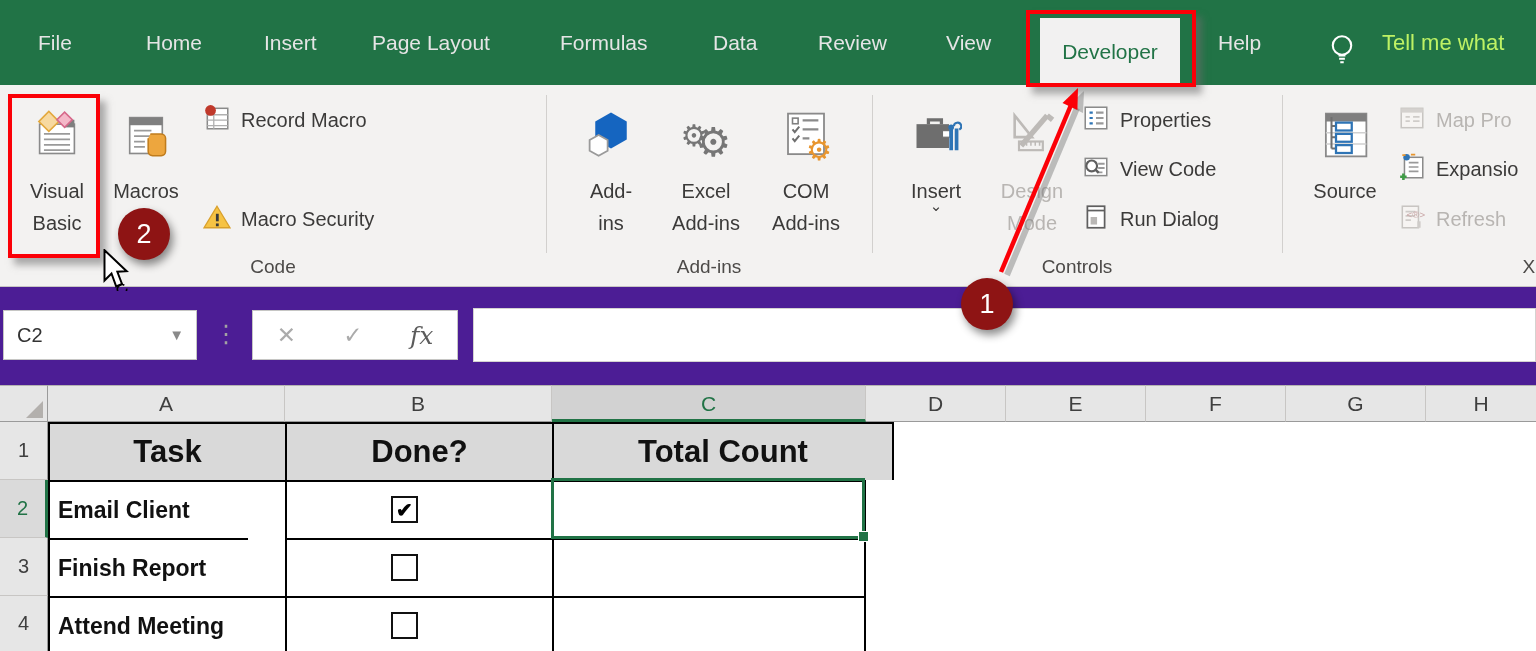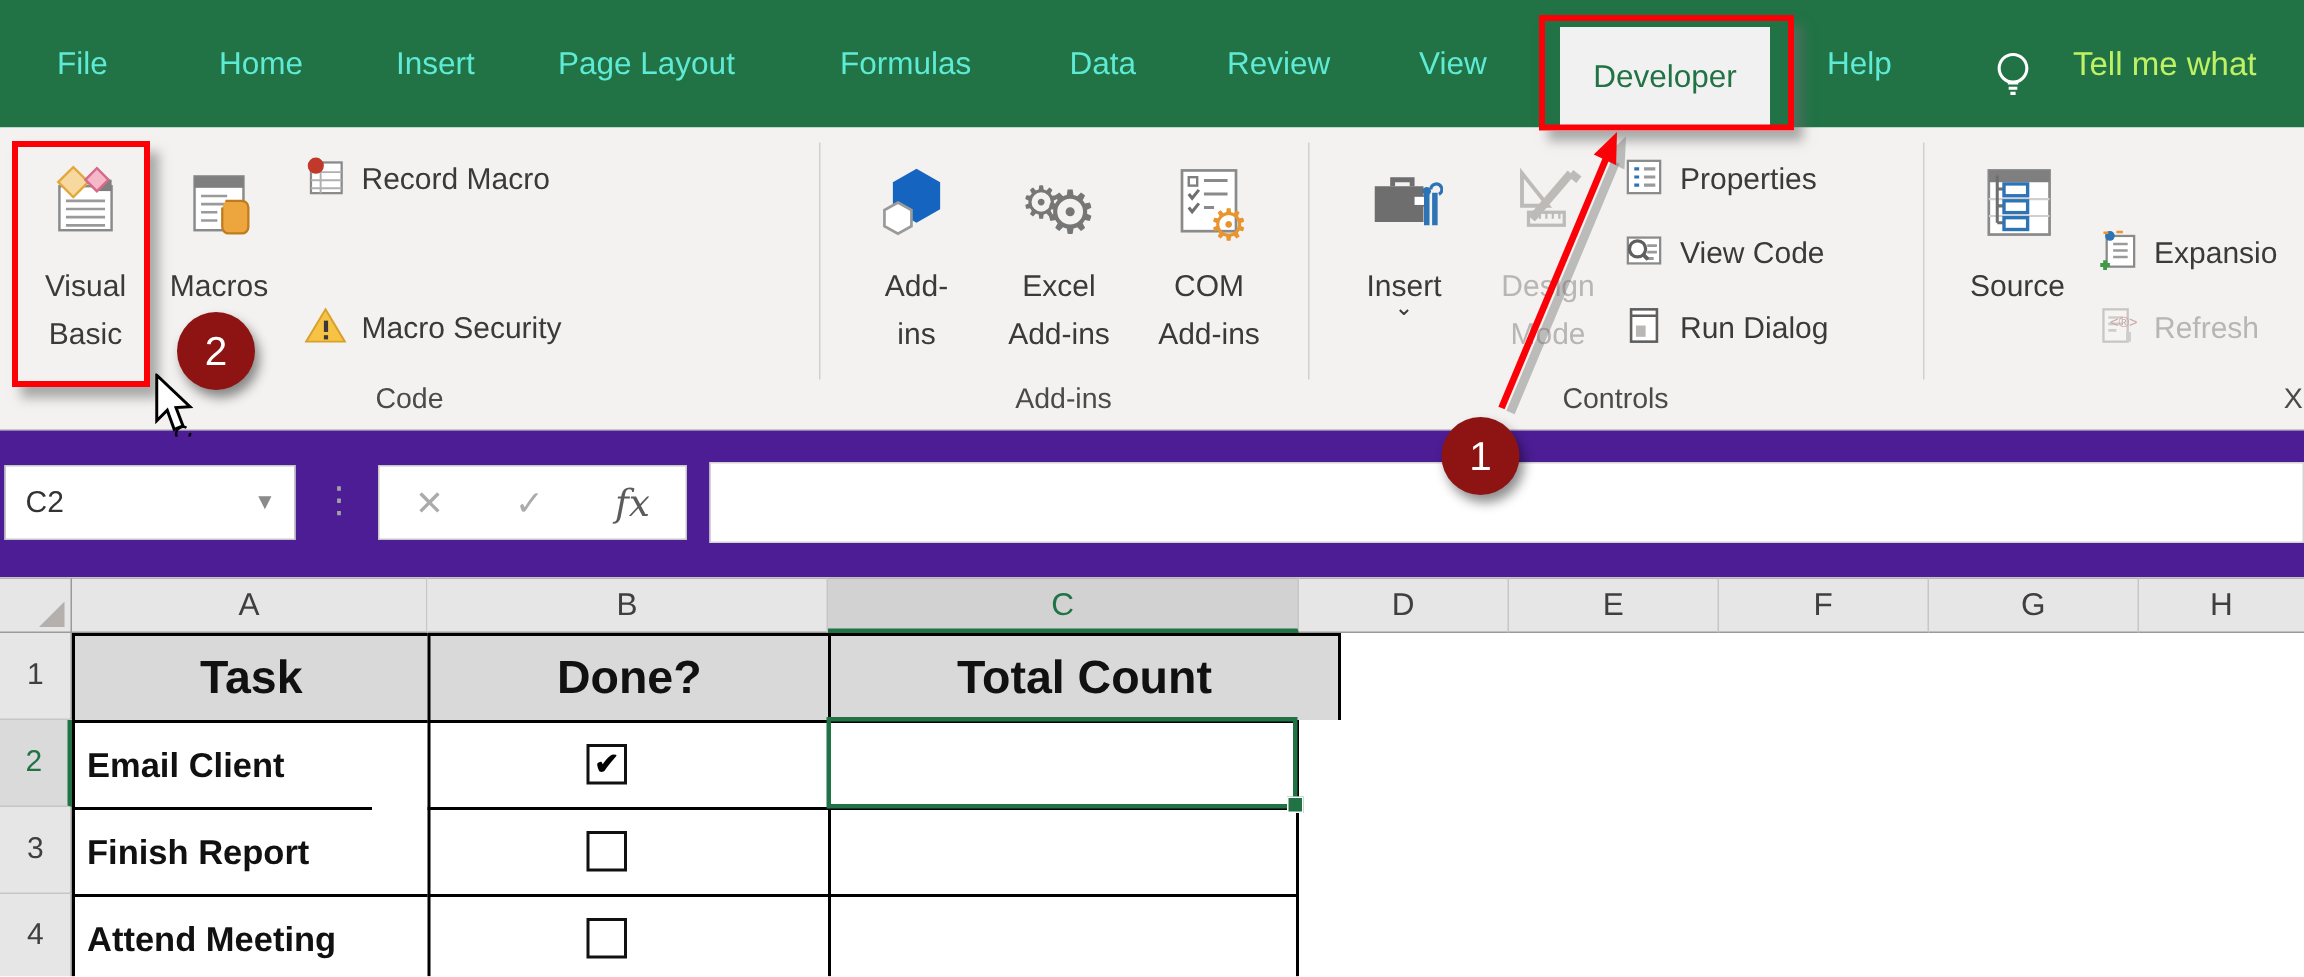--- a/index.html
+++ b/index.html
@@ -2,21 +2,21 @@
 <html><head>
 <meta charset="utf-8">
 <style>
   * { margin:0; padding:0; box-sizing:border-box; }
   html,body { width:1536px; height:651px; overflow:hidden; background:#fff;
     font-family:"Liberation Sans", sans-serif; }
   #stage { position:relative; width:1536px; height:651px; overflow:hidden; background:#fff; }
 
   
   #menubar { position:absolute; left:0; top:0; width:1536px; height:85px; background:#217346; }
-  .mtab { position:absolute; top:0; height:85px; line-height:85px; color:#5eead4;
+  .mtab { position:absolute; top:0; height:85px; line-height:85px; color:#e5e5e5;
     font-size:21px; white-space:nowrap; cursor:default; }
   #tab-developer-bg { position:absolute; left:1040px; top:18px; width:140px; height:67px;
     background:#f2f1f1; }
   #tab-developer-bg .devlbl { width:100%; text-align:center; line-height:67px; color:#217346;
     font-size:21px; }
   .bulb { position:absolute; left:1328px; top:34px; }
   #tellme { position:absolute; left:1382px; top:0; height:85px; line-height:85px;
     color:#bef264; font-size:22px; white-space:nowrap; }
 
   
@@ -273,20 +273,30 @@
           <path d="M7 22 h36 M7 32 h36" stroke="#d0d0d0" stroke-width="1.2"></path>
           <path d="M12 8 v28 M12 16 h4 M12 26 h4 M12 36 h4" stroke="#6f6f6f" stroke-width="1.8" fill="none"></path>
           <rect x="16" y="13" width="14" height="7" fill="none" stroke="#2e74b5" stroke-width="2"></rect>
           <rect x="16" y="23" width="14" height="7" fill="none" stroke="#2e74b5" stroke-width="2"></rect>
           <rect x="16" y="33" width="14" height="7" fill="none" stroke="#2e74b5" stroke-width="2"></rect>
         </svg>
       </span>
       <div class="bline">Source</div>
     </div>
 
+    <div class="smallbtn" style="left:1398px; top:17px;">
+      <span>
+        <svg width="28" height="28" viewBox="0 0 26 26">
+          <rect x="3" y="4" width="20" height="18" fill="#f6f4f2" stroke="#c8c5c2" stroke-width="1.4"></rect>
+          <rect x="3" y="4" width="20" height="4" fill="#d4d1ce"></rect>
+          <path d="M7 12 h4 M7 16 h4 M14 12 h6 M14 16 h6" stroke="#cfccc9" stroke-width="1.6"></path>
+        </svg>
+      </span>
+      <span class="slabel gray">Map Pro</span>
+    </div>
 
     <div class="smallbtn" style="left:1398px; top:66px;">
       <span>
         <svg width="28" height="28" viewBox="0 0 26 26">
           <rect x="6" y="4" width="17" height="19" fill="#fff" stroke="#8a8a8a" stroke-width="1.4"></rect>
           <path d="M10 9 h9 M10 13 h9 M10 17 h9" stroke="#9a9a9a" stroke-width="1.6"></path>
           <circle cx="8" cy="4" r="3" fill="#2e74b5"></circle>
           <path d="M4 2 h3 M12 1.5 h4" stroke="#e8952e" stroke-width="1.6"></path>
           <path d="M5 19 v6 M2 22 h6" stroke="#3f9c46" stroke-width="2.4"></path>
         </svg>

